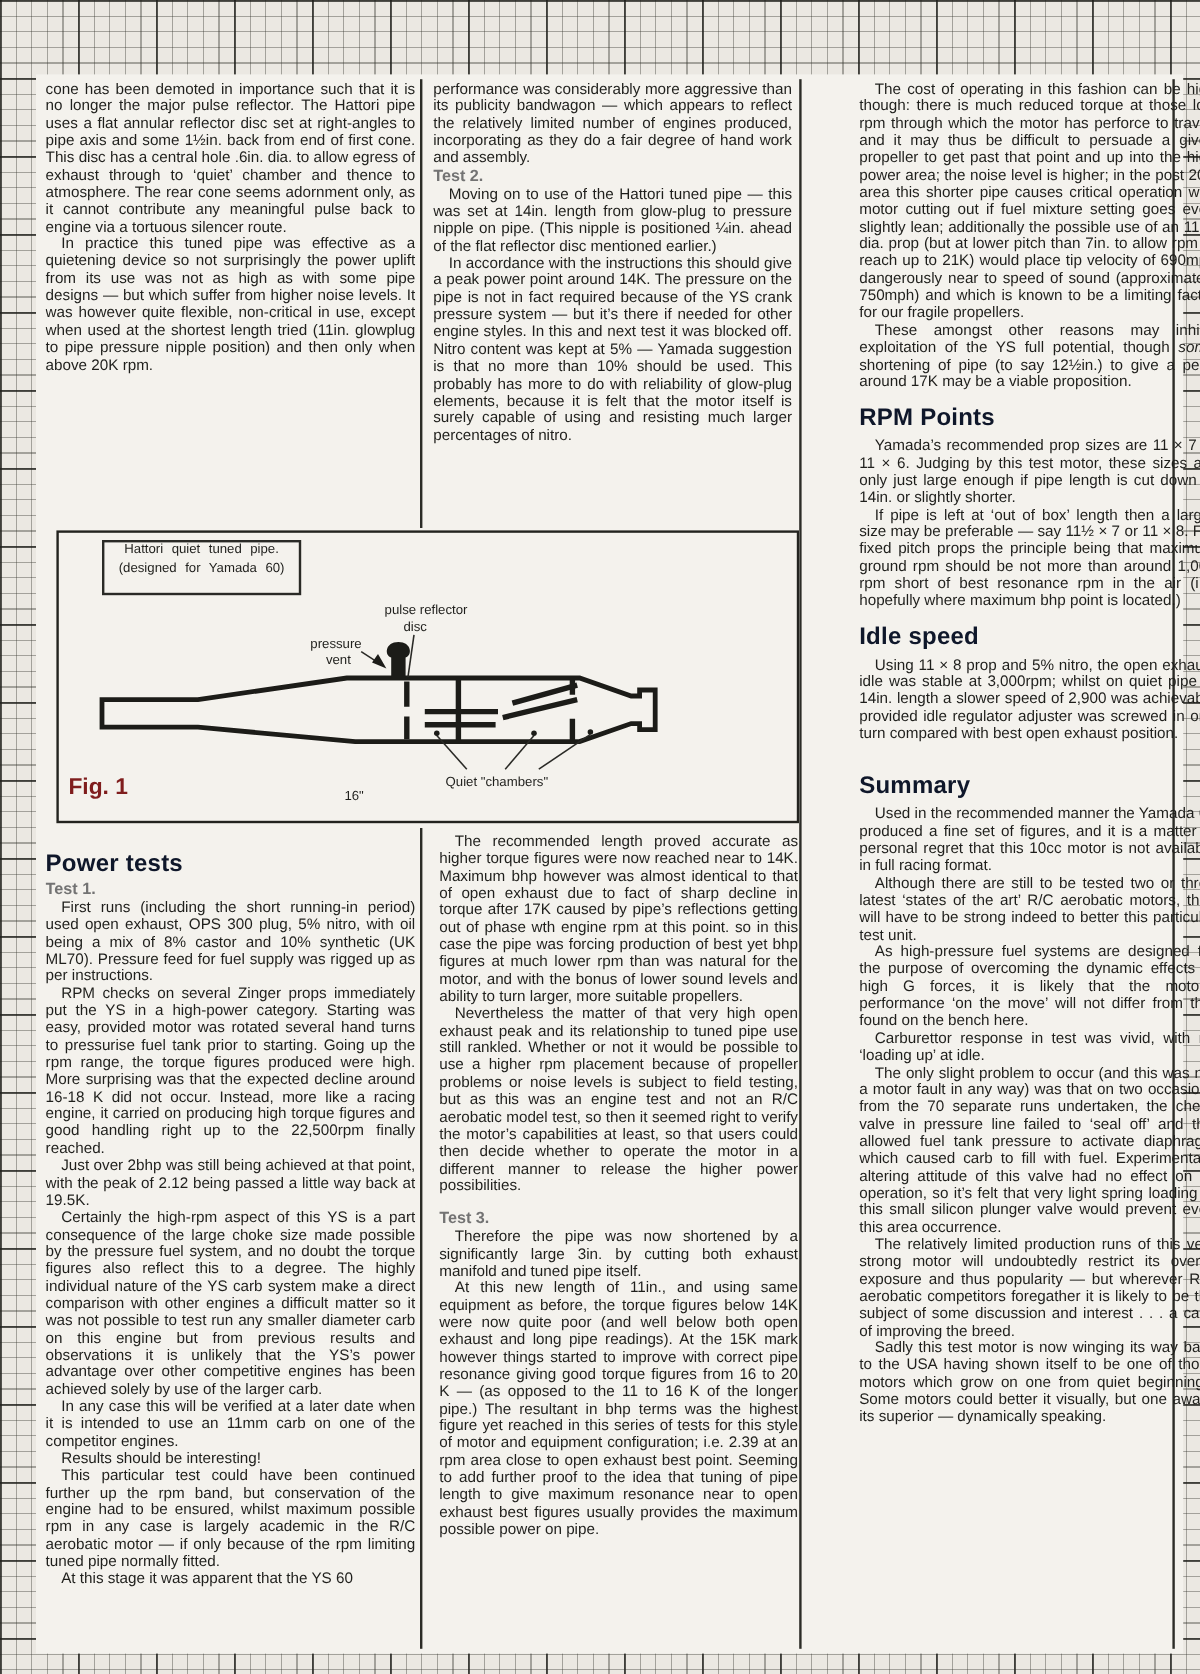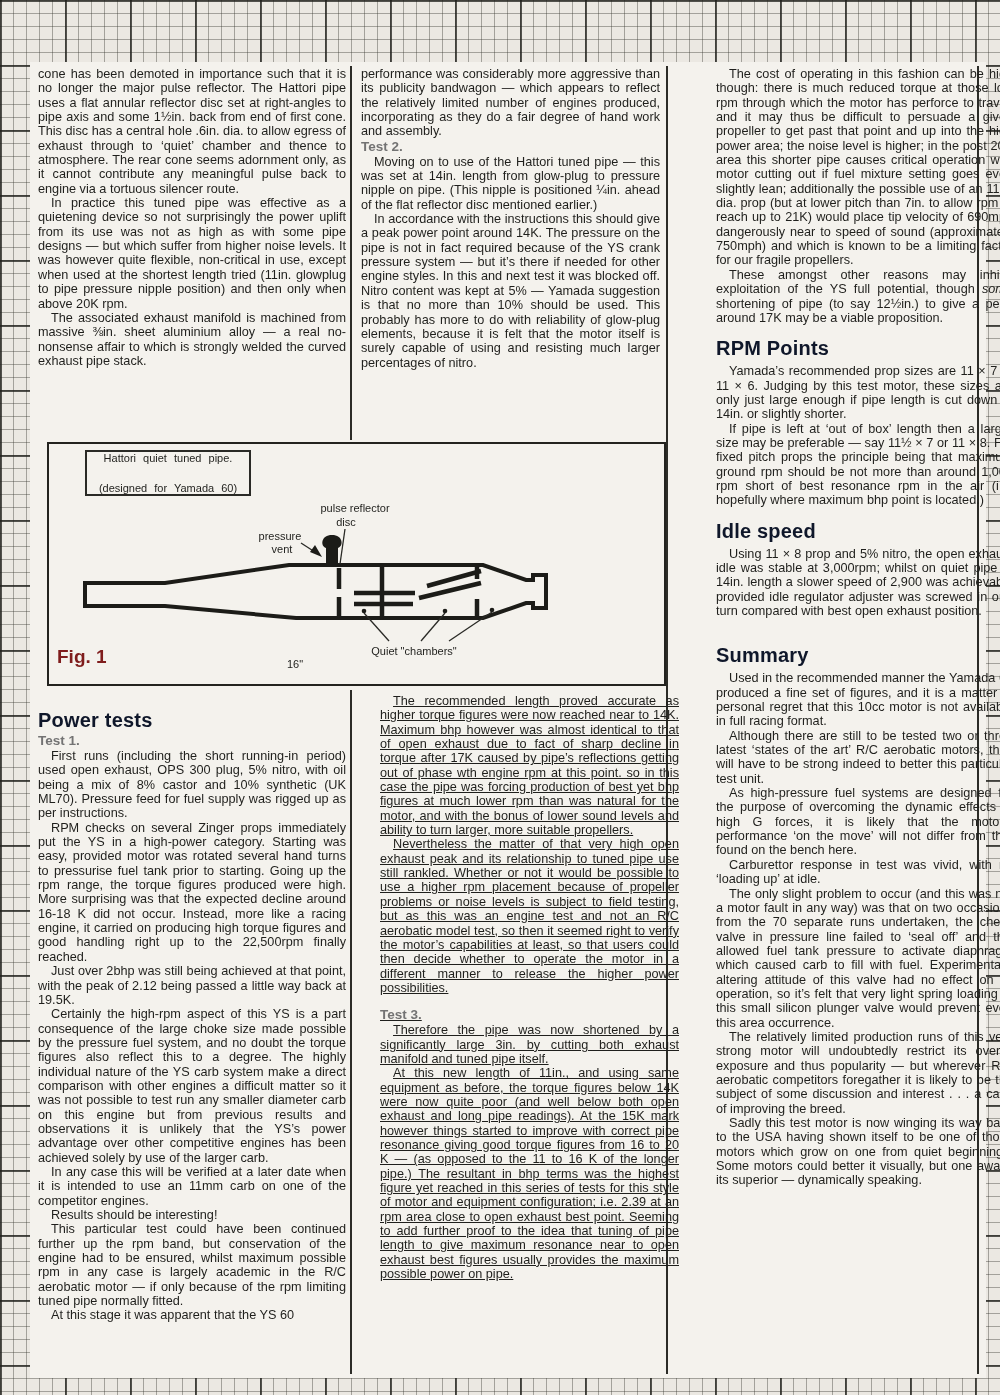--- a/index.html
+++ b/index.html
@@ -31,21 +31,21 @@
   h2.sect.spaced{margin-top:12px;}
   h3.test{font-size:13.5px;line-height:16px;margin:0;color:#737373;text-align:left;}
   h3.test.spaced{margin-top:12px;}
   .figure-box{
     position:absolute;left:47px;top:442px;width:619px;height:244px;
     border:2px solid #23231f;background:#f4f2ed;box-sizing:border-box;
   }
   .fig-title-box{
     position:absolute;left:36px;top:6px;width:162px;height:42px;
     border:2px solid #2a2a26;text-align:center;font-size:11px;color:#1f1f1c;
-    display:flex;flex-direction:column;justify-content:space-between;gap:4px;
+    display:flex;flex-direction:column;justify-content:flex-start;gap:4px;
     word-spacing:4px;
   }
   .fig-number{
     position:absolute;left:8px;top:202px;font-size:19px;font-weight:bold;color:#7f1d1d;
   }
   .fig-length{
     position:absolute;left:238px;top:214px;font-size:11px;color:#1f1f1c;
   }
   .pipe-svg{position:absolute;left:0;top:0;}
   .pipe-svg text{font-family:"Liberation Sans",sans-serif;font-size:11px;fill:#1f1f1c;}
@@ -58,21 +58,20 @@
   <div class="paper"></div>
 
   <div class="vrule" style="left:350px;top:66px;height:374px;"></div>
   <div class="vrule" style="left:350px;top:690px;height:684px;"></div>
   <div class="vrule" style="left:666px;top:66px;height:1308px;"></div>
   <div class="vrule" style="left:977px;top:66px;height:1308px;"></div>
 
   <section class="col" style="left:38px;top:67px;width:308px;height:374px;">
     <p>cone has been demoted in importance such that it is no longer the major pulse reflector. The Hattori pipe uses a flat annular reflector disc set at right-angles to pipe axis and some 1½in. back from end of first cone. This disc has a central hole .6in. dia. to allow egress of exhaust through to ‘quiet’ chamber and thence to atmosphere. The rear cone seems adornment only, as it cannot contribute any meaningful pulse back to engine via a tortuous silencer route.</p>
     <p class="ind">In practice this tuned pipe was effective as a quietening device so not surprisingly the power uplift from its use was not as high as with some pipe designs — but which suffer from higher noise levels. It was however quite flexible, non-critical in use, except when used at the shortest length tried (11in. glowplug to pipe pressure nipple position) and then only when above 20K rpm.</p>
-    <p class="ind">The associated exhaust manifold is machined from massive ⅜in. sheet aluminium alloy — a real no-nonsense affair to which is strongly welded the curved exhaust pipe stack.</p>
   </section>
 
   <section class="col" style="left:361px;top:67px;width:299px;height:374px;">
     <p>performance was considerably more aggressive than its publicity bandwagon — which appears to reflect the relatively limited number of engines produced, incorporating as they do a fair degree of hand work and assembly.</p>
     <h3 class="test">Test 2.</h3>
     <p class="ind">Moving on to use of the Hattori tuned pipe — this was set at 14in. length from glow-plug to pressure nipple on pipe. (This nipple is positioned ¼in. ahead of the flat reflector disc mentioned earlier.)</p>
     <p class="ind">In accordance with the instructions this should give a peak power point around 14K. The pressure on the pipe is not in fact required because of the YS crank pressure system — but it’s there if needed for other engine styles. In this and next test it was blocked off. Nitro content was kept at 5% — Yamada suggestion is that no more than 10% should be used. This probably has more to do with reliability of glow-plug elements, because it is felt that the motor itself is surely capable of using and resisting much larger percentages of nitro.</p>
   </section>
 
   <section class="col" style="left:716px;top:67px;width:297px;height:1307px;">
@@ -146,21 +145,21 @@
     <p class="ind">First runs (including the short running-in period) used open exhaust, OPS 300 plug, 5% nitro, with oil being a mix of 8% castor and 10% synthetic (UK ML70). Pressure feed for fuel supply was rigged up as per instructions.</p>
     <p class="ind">RPM checks on several Zinger props immediately put the YS in a high-power category. Starting was easy, provided motor was rotated several hand turns to pressurise fuel tank prior to starting. Going up the rpm range, the torque figures produced were high. More surprising was that the expected decline around 16-18 K did not occur. Instead, more like a racing engine, it carried on producing high torque figures and good handling right up to the 22,500rpm finally reached.</p>
     <p class="ind">Just over 2bhp was still being achieved at that point, with the peak of 2.12 being passed a little way back at 19.5K.</p>
     <p class="ind">Certainly the high-rpm aspect of this YS is a part consequence of the large choke size made possible by the pressure fuel system, and no doubt the torque figures also reflect this to a degree. The highly individual nature of the YS carb system make a direct comparison with other engines a difficult matter so it was not possible to test run any smaller diameter carb on this engine but from previous results and observations it is unlikely that the YS’s power advantage over other competitive engines has been achieved solely by use of the larger carb.</p>
     <p class="ind">In any case this will be verified at a later date when it is intended to use an 11mm carb on one of the competitor engines.</p>
     <p class="ind">Results should be interesting!</p>
     <p class="ind">This particular test could have been continued further up the rpm band, but conservation of the engine had to be ensured, whilst maximum possible rpm in any case is largely academic in the R/C aerobatic motor — if only because of the rpm limiting tuned pipe normally fitted.</p>
     <p class="ind">At this stage it was apparent that the YS 60</p>
   </section>
 
-  <section class="col" style="left:380px;top:694px;width:299px;height:682px;text-decoration:underline;">
+  <section class="col" style="left:366px;top:694px;width:299px;height:682px;">
     <p class="ind">The recommended length proved accurate as higher torque figures were now reached near to 14K. Maximum bhp however was almost identical to that of open exhaust due to fact of sharp decline in torque after 17K caused by pipe’s reflections getting out of phase wth engine rpm at this point. so in this case the pipe was forcing production of best yet bhp figures at much lower rpm than was natural for the motor, and with the bonus of lower sound levels and ability to turn larger, more suitable propellers.</p>
     <p class="ind">Nevertheless the matter of that very high open exhaust peak and its relationship to tuned pipe use still rankled. Whether or not it would be possible to use a higher rpm placement because of propeller problems or noise levels is subject to field testing, but as this was an engine test and not an R/C aerobatic model test, so then it seemed right to verify the motor’s capabilities at least, so that users could then decide whether to operate the motor in a different manner to release the higher power possibilities.</p>
     <h3 class="test spaced">Test 3.</h3>
     <p class="ind">Therefore the pipe was now shortened by a significantly large 3in. by cutting both exhaust manifold and tuned pipe itself.</p>
     <p class="ind">At this new length of 11in., and using same equipment as before, the torque figures below 14K were now quite poor (and well below both open exhaust and long pipe readings). At the 15K mark however things started to improve with correct pipe resonance giving good torque figures from 16 to 20 K — (as opposed to the 11 to 16 K of the longer pipe.) The resultant in bhp terms was the highest figure yet reached in this series of tests for this style of motor and equipment configuration; i.e. 2.39 at an rpm area close to open exhaust best point. Seeming to add further proof to the idea that tuning of pipe length to give maximum resonance near to open exhaust best figures usually provides the maximum possible power on pipe.</p>
   </section>
 
 </div>
 
 </body></html>

